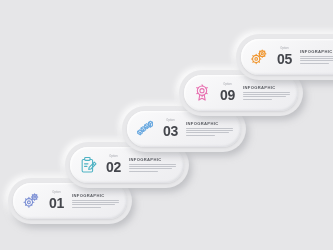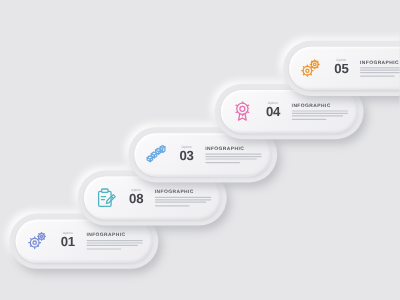--- a/index.html
+++ b/index.html
@@ -70,21 +70,21 @@
   }
   .opt-label{
     font-size:2.6px;
     letter-spacing:.15px;
     color:#9a9ca3;
     display:block;
     margin-bottom:1px;
     text-transform:none;
   }
   .num{
-    font-size:11px;
+    font-size:14px;
     font-weight:700;
     color:#44464c;
     letter-spacing:-.2px;
     display:block;
   }
 
   
   .textblock{
     flex:1 1 auto;
     margin-left:4px;
@@ -152,35 +152,35 @@
         <svg viewBox="0 0 24 24" fill="none" stroke="#4fb3c4" stroke-width="1.3" stroke-linecap="round" stroke-linejoin="round">
           <path d="M14.5 5.3h1.6a1.4 1.4 0 0 1 1.4 1.4v12.2a1.4 1.4 0 0 1-1.4 1.4H6.4A1.4 1.4 0 0 1 5 18.9V6.7a1.4 1.4 0 0 1 1.4-1.4H8"></path>
           <rect x="8" y="3" width="6.5" height="3.4" rx="1"></rect>
           <path d="M7.8 10.6h4.2M7.8 13.6h3"></path>
           <path d="M19.6 8.6l2 2-6.2 6.2-2.6.6.6-2.6z"></path>
           <path d="M17.8 10.4l2 2"></path>
         </svg>
       </span>
       <span class="numblock">
         <span class="opt-label">Option</span>
-        <span class="num">08</span>
-      </span>
-      <span class="textblock">
-        <span class="title">INFOGRAPHIC</span>
-        <span class="lines">
-          <span class="ln w1"></span>
-          <span class="ln w2"></span>
-          <span class="ln w3"></span>
-          <span class="ln w4"></span>
-        </span>
-      </span>
-    </div>
-  </div>
-
-  <div class="step" style="left:107px; top:106px;">
+        <span class="num">02</span>
+      </span>
+      <span class="textblock">
+        <span class="title">INFOGRAPHIC</span>
+        <span class="lines">
+          <span class="ln w1"></span>
+          <span class="ln w2"></span>
+          <span class="ln w3"></span>
+          <span class="ln w4"></span>
+        </span>
+      </span>
+    </div>
+  </div>
+
+  <div class="step" style="left:122px; top:106px;">
     <div class="pill">
       <span class="icon-wrap">
         <svg viewBox="0 0 24 24" fill="none" stroke="#6aa9e0" stroke-width="1.3" stroke-linecap="round" stroke-linejoin="round">
           <path d="M3.2 14.8l2.4-1.7 3.1 1.5-2.4 1.8z"></path>
           <path d="M3.2 14.8v2.4l3.1 1.6v-2.4"></path>
           <path d="M8.7 14.6v2.4l-2.4 1.8"></path>
           <path d="M7.3 10.9l2.4-1.7 3.1 1.5-2.4 1.8z"></path>
           <path d="M7.3 10.9v2.4l3.1 1.6v-2.4"></path>
           <path d="M12.8 10.7v2.4l-2.4 1.8"></path>
           <path d="M11.6 7.3l2.4-1.7 3.1 1.5-2.4 1.8z"></path>
@@ -212,21 +212,21 @@
       <span class="icon-wrap">
         <svg viewBox="0 0 24 24" fill="none" stroke="#e86fb0" stroke-width="1.3" stroke-linecap="round" stroke-linejoin="round">
           <circle cx="12" cy="9.2" r="5.6"></circle>
           <circle cx="12" cy="9.2" r="2.5"></circle>
           <path d="M12 2.3l1.1 1.3M12 16.1l1.1-1.3M5.6 5.6l1.7.5M18.4 12.8l-1.7-.5M5.6 12.8l1.7-.5M18.4 5.6l-1.7.5"></path>
           <path d="M9.3 14.2l-1.1 6.3 3.8-2.1 3.8 2.1-1.1-6.3"></path>
         </svg>
       </span>
       <span class="numblock">
         <span class="opt-label">Option</span>
-        <span class="num">04</span>
+        <span class="num">09</span>
       </span>
       <span class="textblock">
         <span class="title">INFOGRAPHIC</span>
         <span class="lines">
           <span class="ln w1"></span>
           <span class="ln w2"></span>
           <span class="ln w3"></span>
           <span class="ln w4"></span>
         </span>
       </span>

